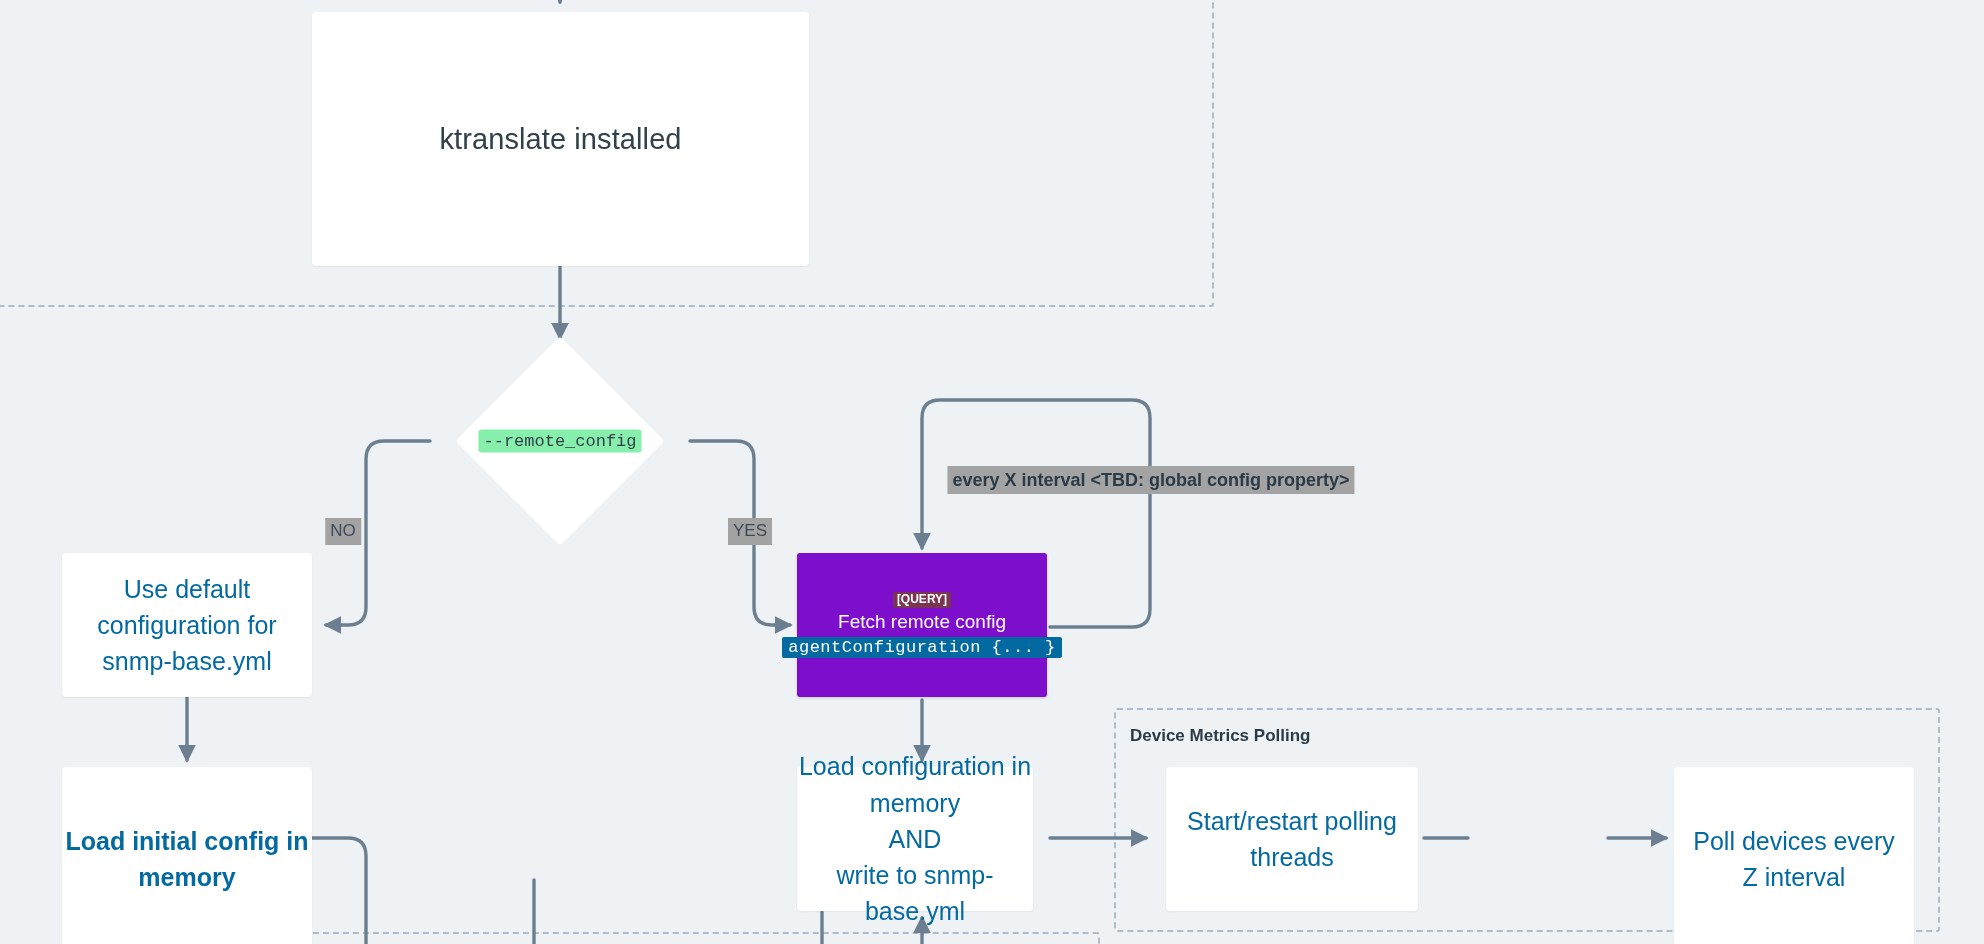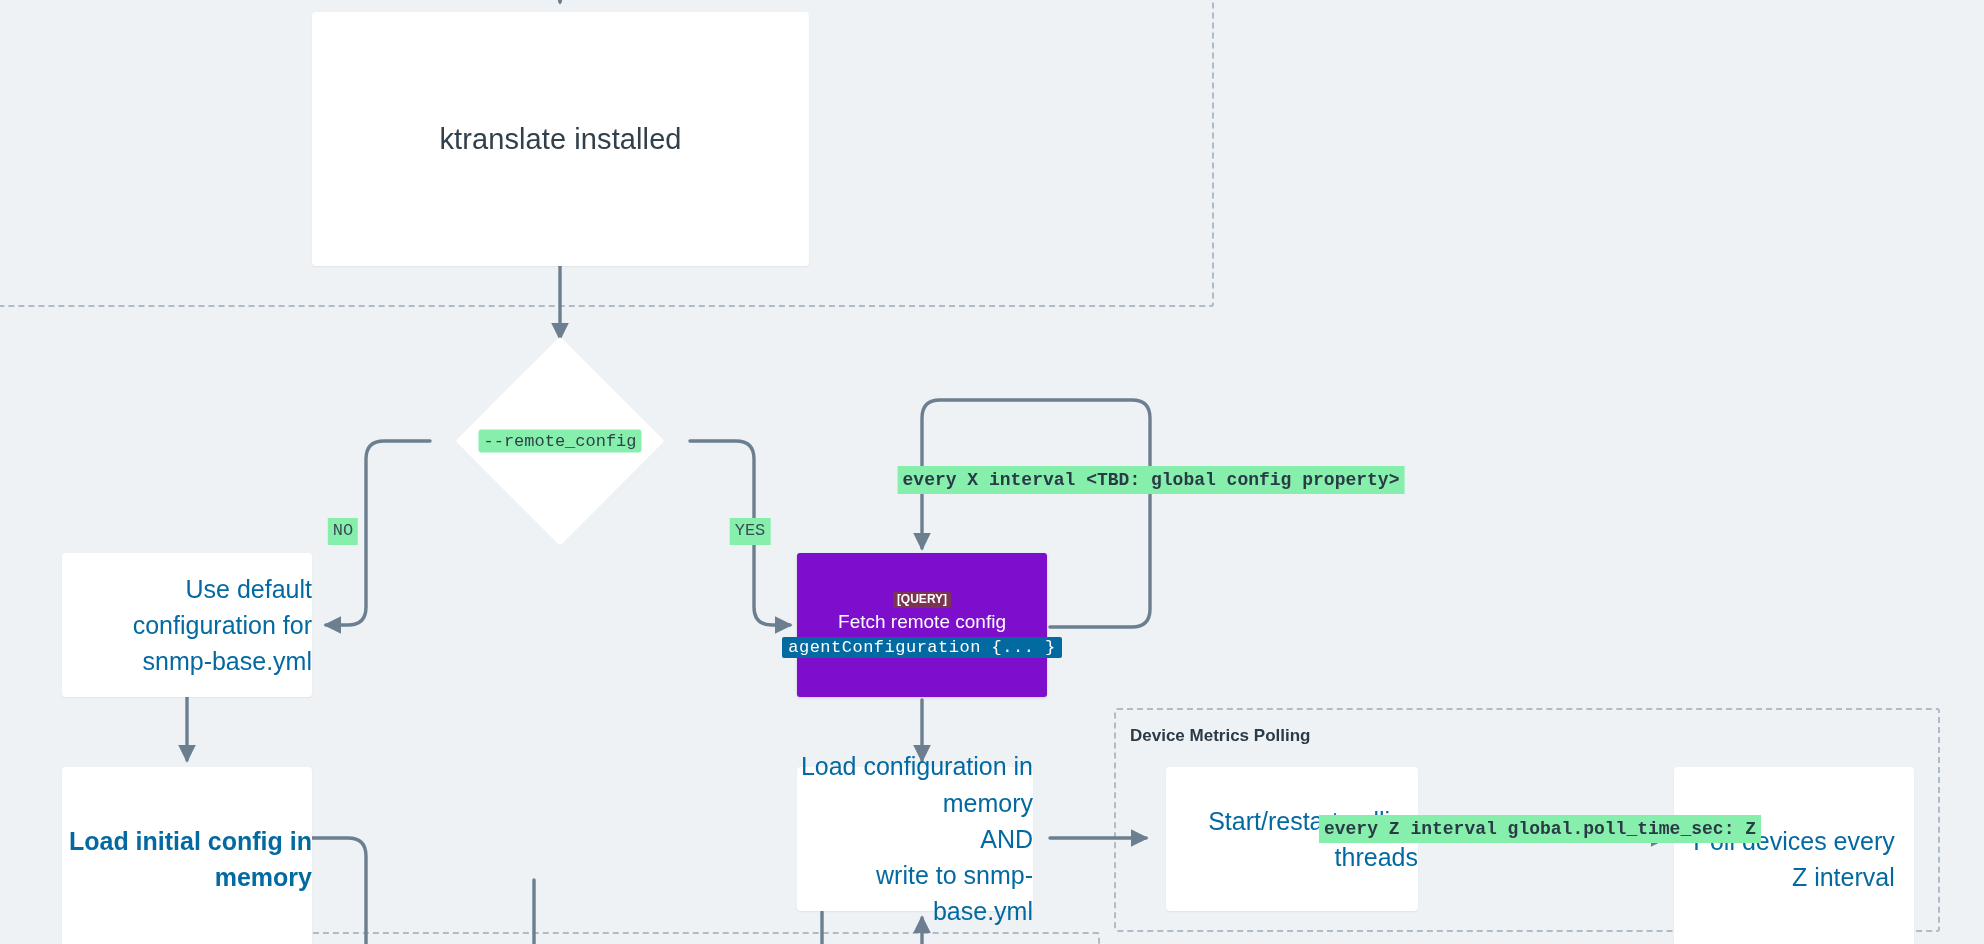--- a/index.html
+++ b/index.html
@@ -36,21 +36,20 @@
     border-radius: 4px;
   }
   .node-white {
     background: #ffffff;
     color: #31404b;
     box-shadow: 0 1px 2px rgba(40,60,80,0.07);
   }
   .node-label {
     line-height: 1.45;
     white-space: pre-line;
-    text-align: right;
   }
   .node-hero .node-label {
     font-size: 29px;
     color: #31404b;
     letter-spacing: 0.1px;
   }
   .node-std .node-label {
     font-size: 25px;
     color: #0369a1;
   }
@@ -111,26 +110,25 @@
     background: #0369a1;
     padding: 1px 6px;
     border-radius: 2px;
     letter-spacing: 0.5px;
     white-space: nowrap;
   }
   .edge-label {
     position: absolute;
     font-size: 17px;
     color: #3d4b58;
-    background: #86efac;
+    background: #a3a3a3;
     padding: 1px 5px;
     white-space: nowrap;
     text-align: center;
     line-height: 1.45;
-    font-family: Liberation Mono, monospace;
   }
   .edge-label.bold {
     font-weight: bold;
     color: #2b3a47;
     font-size: 18px;
   }
   .group-box {
     position: absolute;
     box-sizing: border-box;
     border: 2px dashed #aebcc9;
@@ -236,16 +234,14 @@
 Z interval</div>
   </div>
 
   <div class="edge-label" style="left:343px; top:518px; transform:translateX(-50%);">NO</div>
 
   <div class="edge-label" style="left:750px; top:518px; transform:translateX(-50%);">YES</div>
 
   <div class="edge-label bold" style="left:1151px; top:466px; transform:translateX(-50%);">every X interval
 &lt;TBD: global config property&gt;</div>
 
-  <div class="edge-label bold" style="left:1540px; top:815px; transform:translateX(-50%);">every Z interval
-global.poll_time_sec: Z</div>
 
 </div>
 
 </body></html>

